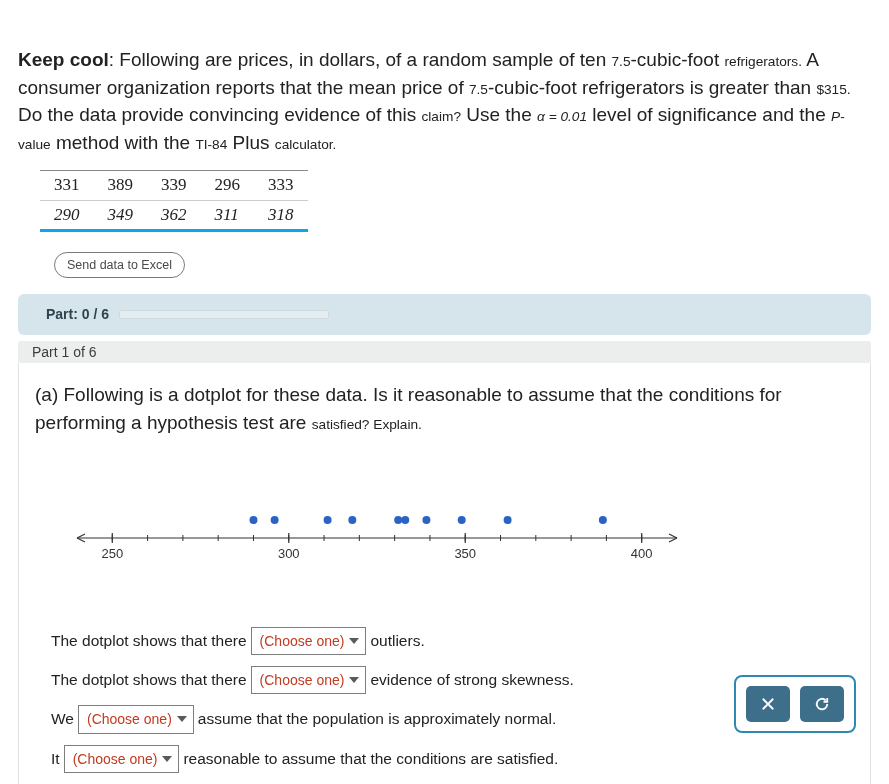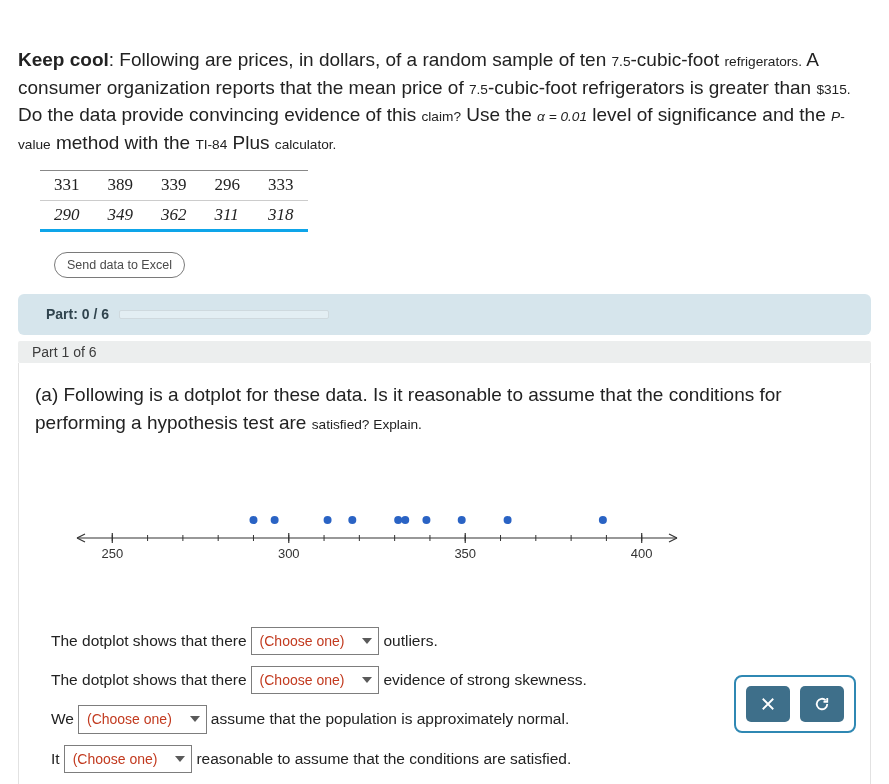--- a/index.html
+++ b/index.html
@@ -84,21 +84,21 @@
     width: 640px;
     height: 130px;
     margin: 0 0 20px 22px;
     position: relative;
   }
 
   .sentence { font-size: 15.5px; margin: 11px 16px; display:flex; align-items:center; flex-wrap:wrap; gap:4px;}
   .dropdown {
     display: inline-flex;
     align-items: center;
-    gap: 18px;
+    gap: 5px;
     border: 1px solid #7d7d7d;
     padding: 3px 6px 3px 8px;
     font-size: 14px;
     color: #c23a1f;
     background: #fff;
     cursor: pointer;
   }
   .dropdown .caret {
     width: 0; height: 0;
     border-left: 5px solid transparent;

